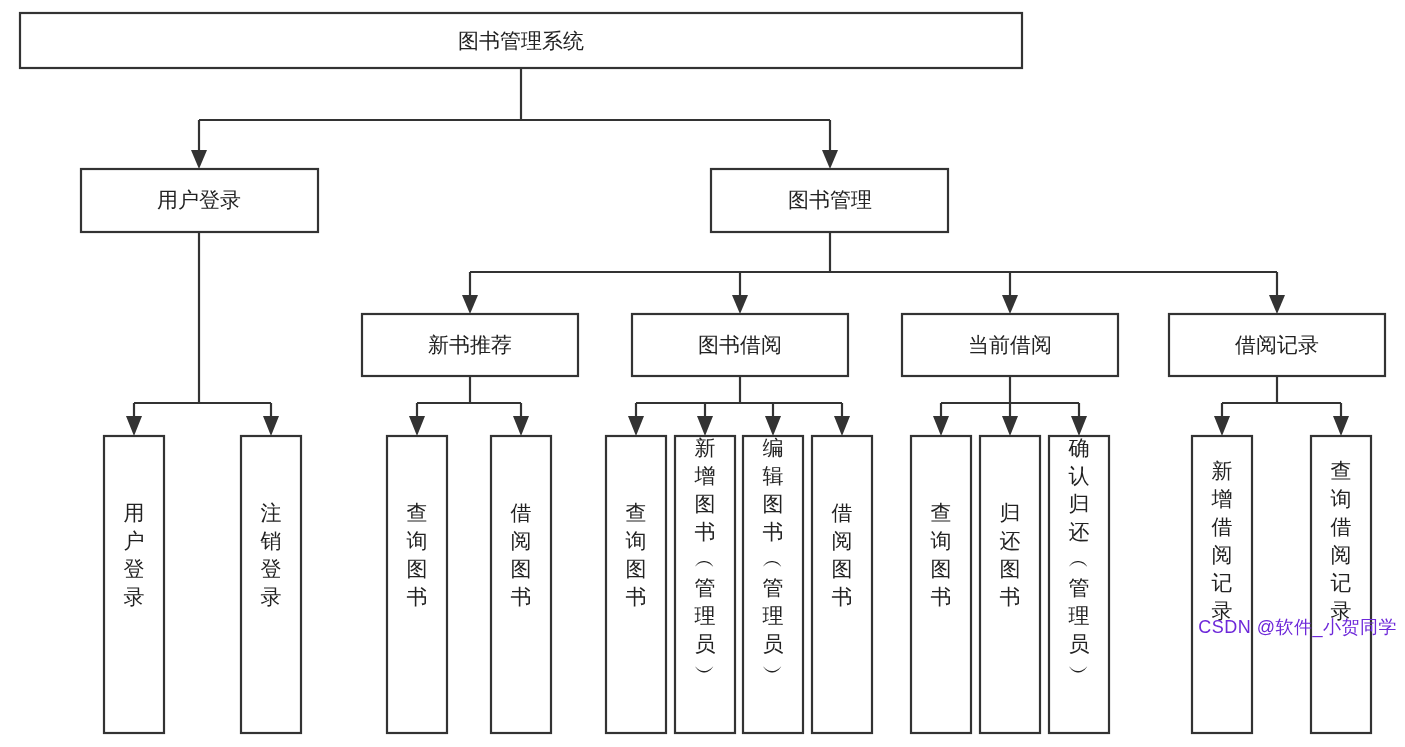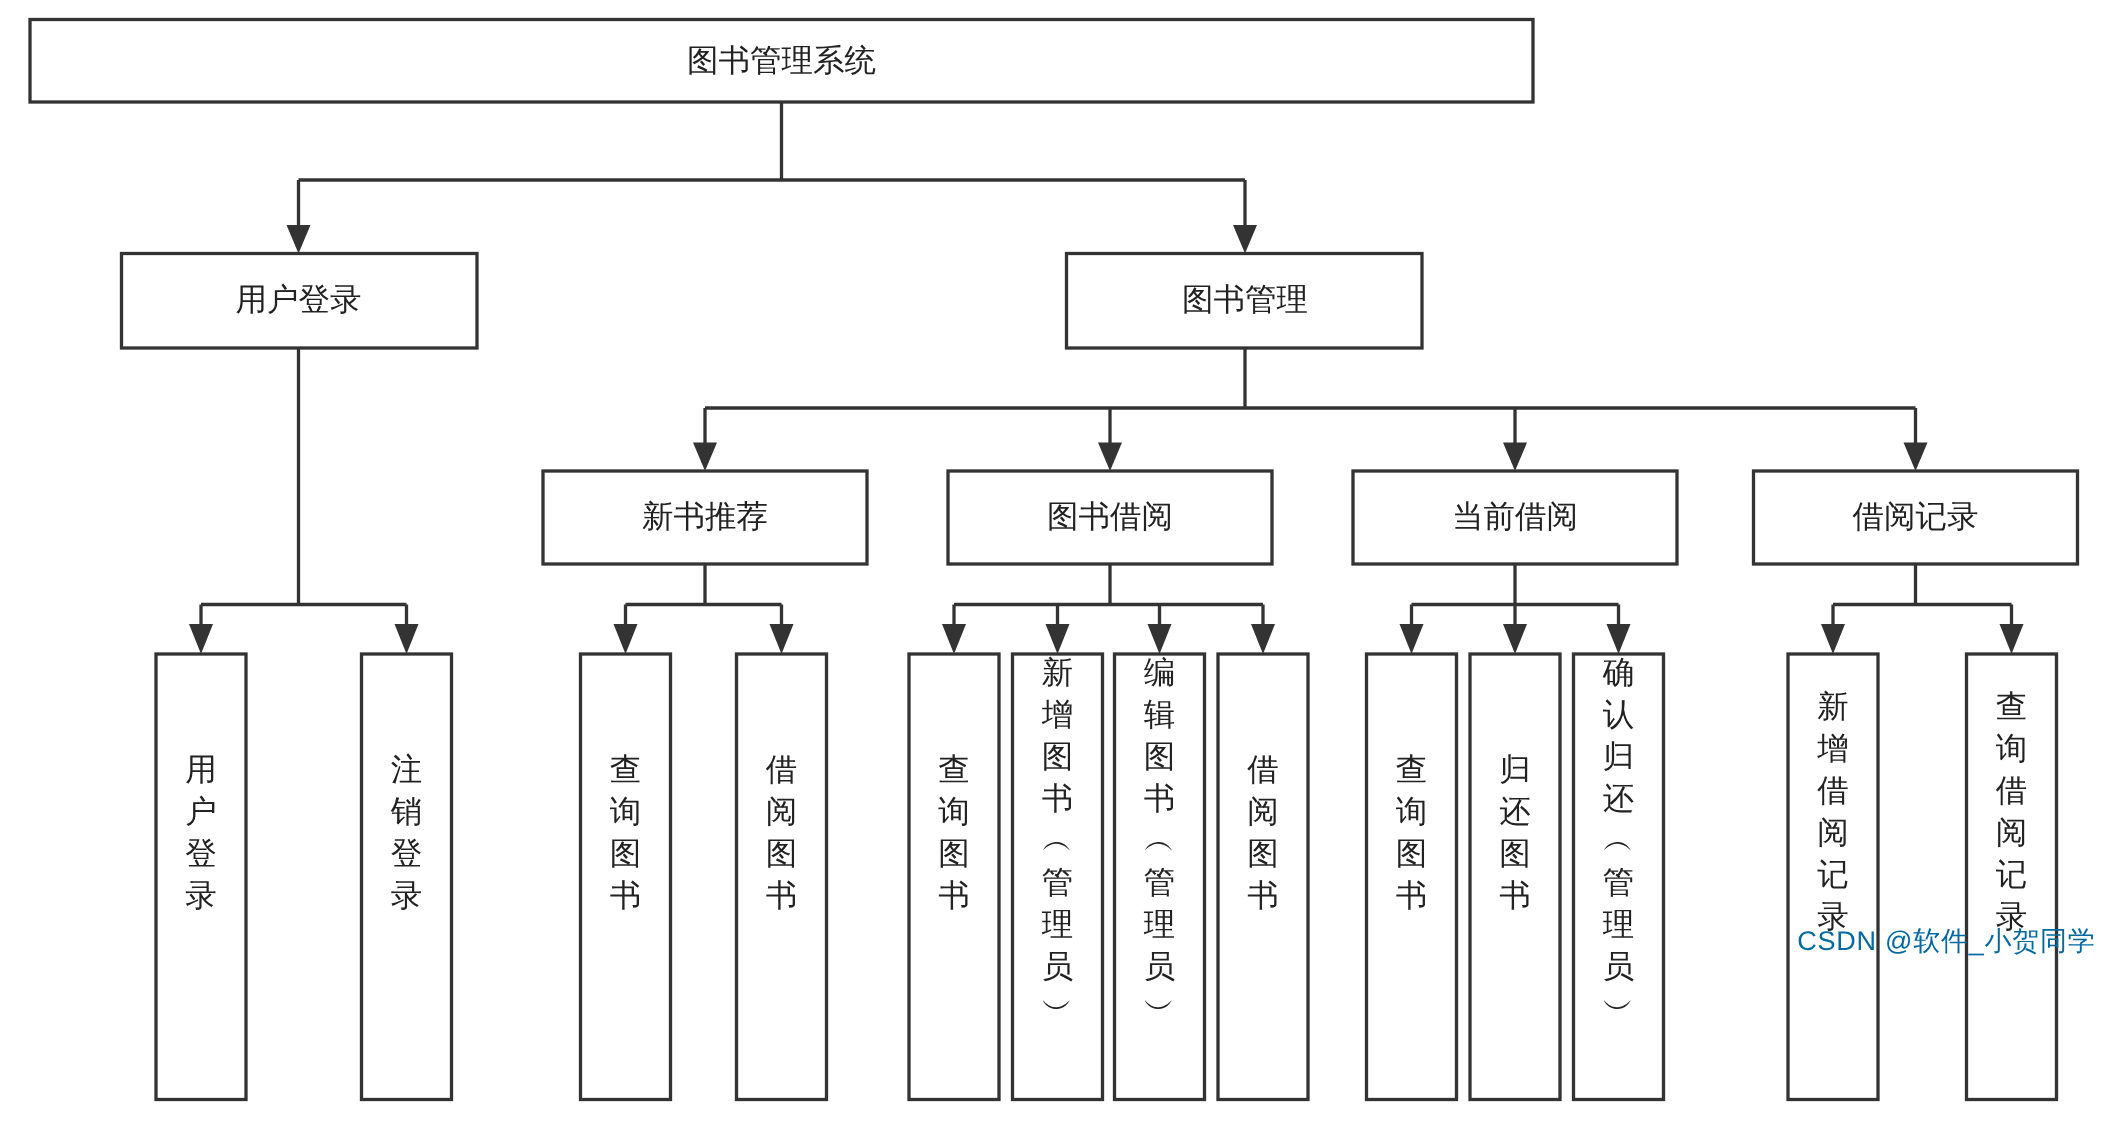--- a/index.html
+++ b/index.html
@@ -52,21 +52,21 @@
     stroke-linecap: butt;
   }
   .arrow-head {
     fill: #333333;
     stroke: none;
   }
   .watermark {
     position: absolute;
     right: 8px;
     bottom: 4px;
-    color: #0369a1;
+    color: #6d28d9;
     font-size: 18px;
     font-family: "Liberation Sans", "DejaVu Sans", sans-serif;
     letter-spacing: 0.5px;
     white-space: nowrap;
     user-select: none;
   }
 </style>
 </head>
 <body>
 

